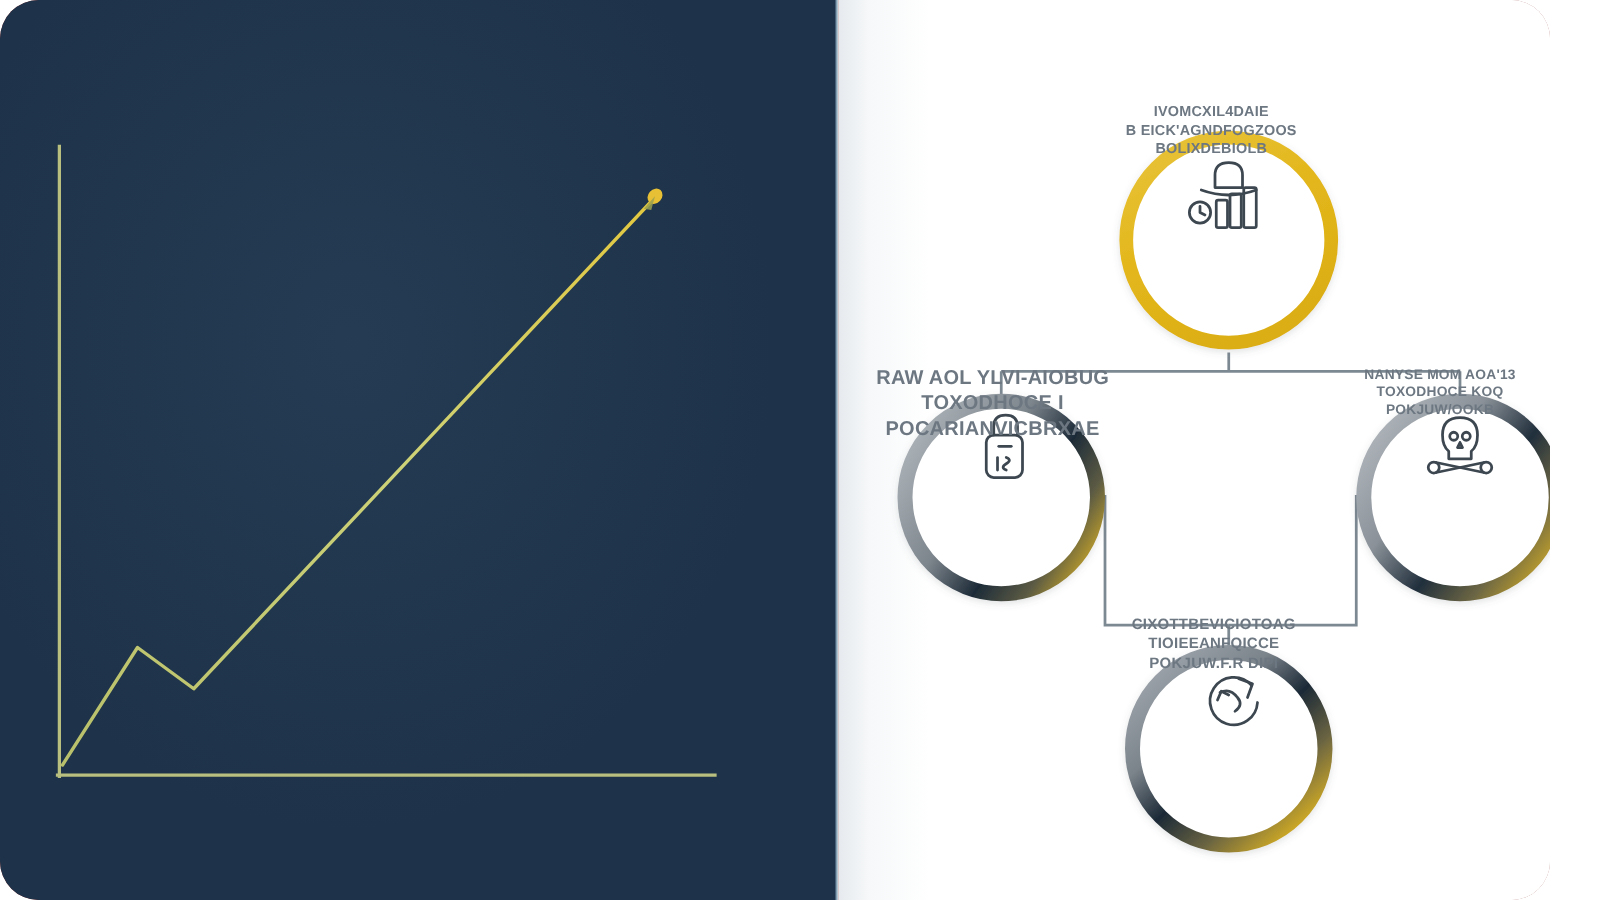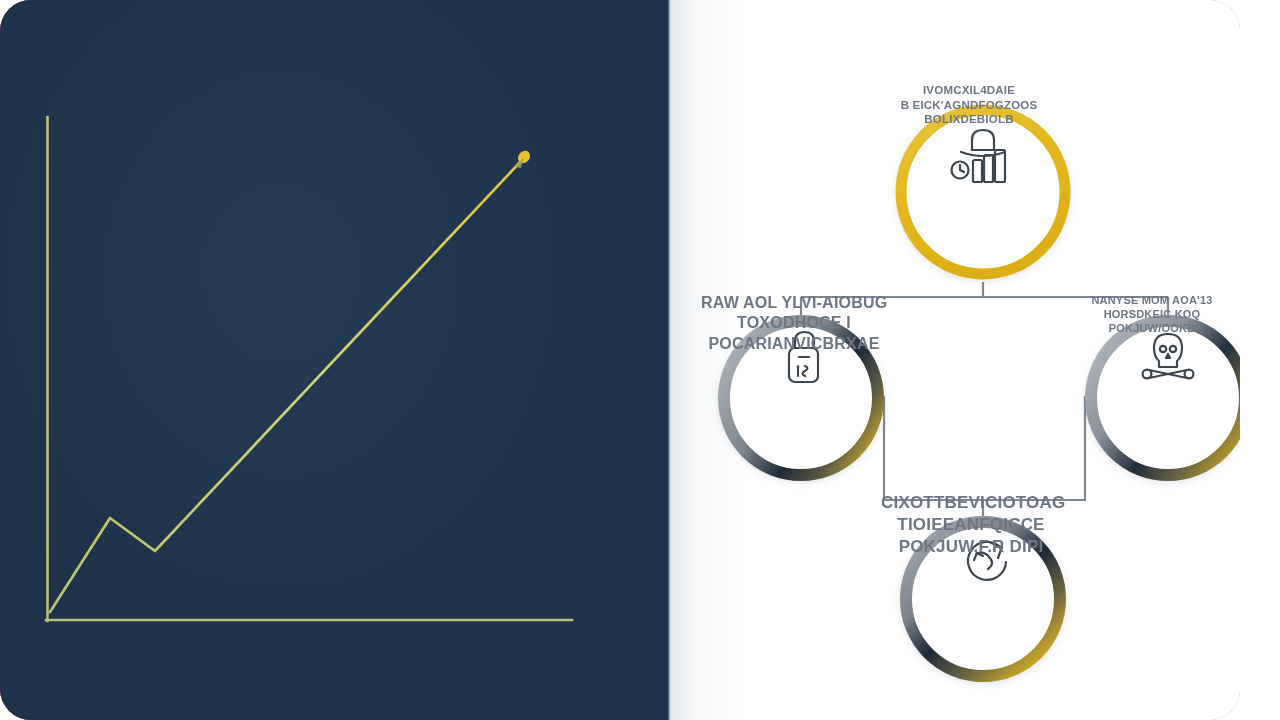--- a/index.html
+++ b/index.html
@@ -85,21 +85,21 @@
     line-height: 1.28;
     letter-spacing: 0.2px;
     font-weight: 600;
     user-select: none;
   }
   .node-text .tline { display: block; white-space: nowrap; }
 
   #node-top-text   { left: 210px; top: 83px;  width: 176px; font-size: 11.5px; }
   #node-left-text  { left: 30px;  top: 293px; width: 186px; font-size: 16px; }
   #node-right-text { left: 388px; top: 293px; width: 186px; font-size: 11px; }
-  #node-bottom-text{ left: 210px; top: 492px; width: 180px; font-size: 17px; }
+  #node-bottom-text{ left: 210px; top: 492px; width: 180px; font-size: 12px; }
 </style>
 </head>
 <body>
 
 <div id="canvas">
 
   <div id="left-panel">
     <div id="left-panel-inner-shade"></div>
 
     <svg id="chart-svg" viewBox="0 0 668 720">
@@ -248,21 +248,21 @@
     </div>
 
     <div id="node-left-text" class="node-text">
       <span class="tline">RAW AOL YLVI-AIOBUG</span>
       <span class="tline">TOXODHOCE I</span>
       <span class="tline">POCARIANVICBRXAE</span>
     </div>
 
     <div id="node-right-text" class="node-text">
       <span class="tline">NANYSE MOM AOA'13</span>
-      <span class="tline">HORSDKEIC KOQ</span>
+      <span class="tline">TOXODHOCE KOQ</span>
       <span class="tline">POKJUW/OOKB</span>
     </div>
 
     <div id="node-bottom-text" class="node-text">
       <span class="tline">CIXOTTBEVICIOTOAG</span>
       <span class="tline">TIOIEEANFQICCE</span>
       <span class="tline">POKJUW.F.R DIPI</span>
     </div>
   </div>
 

